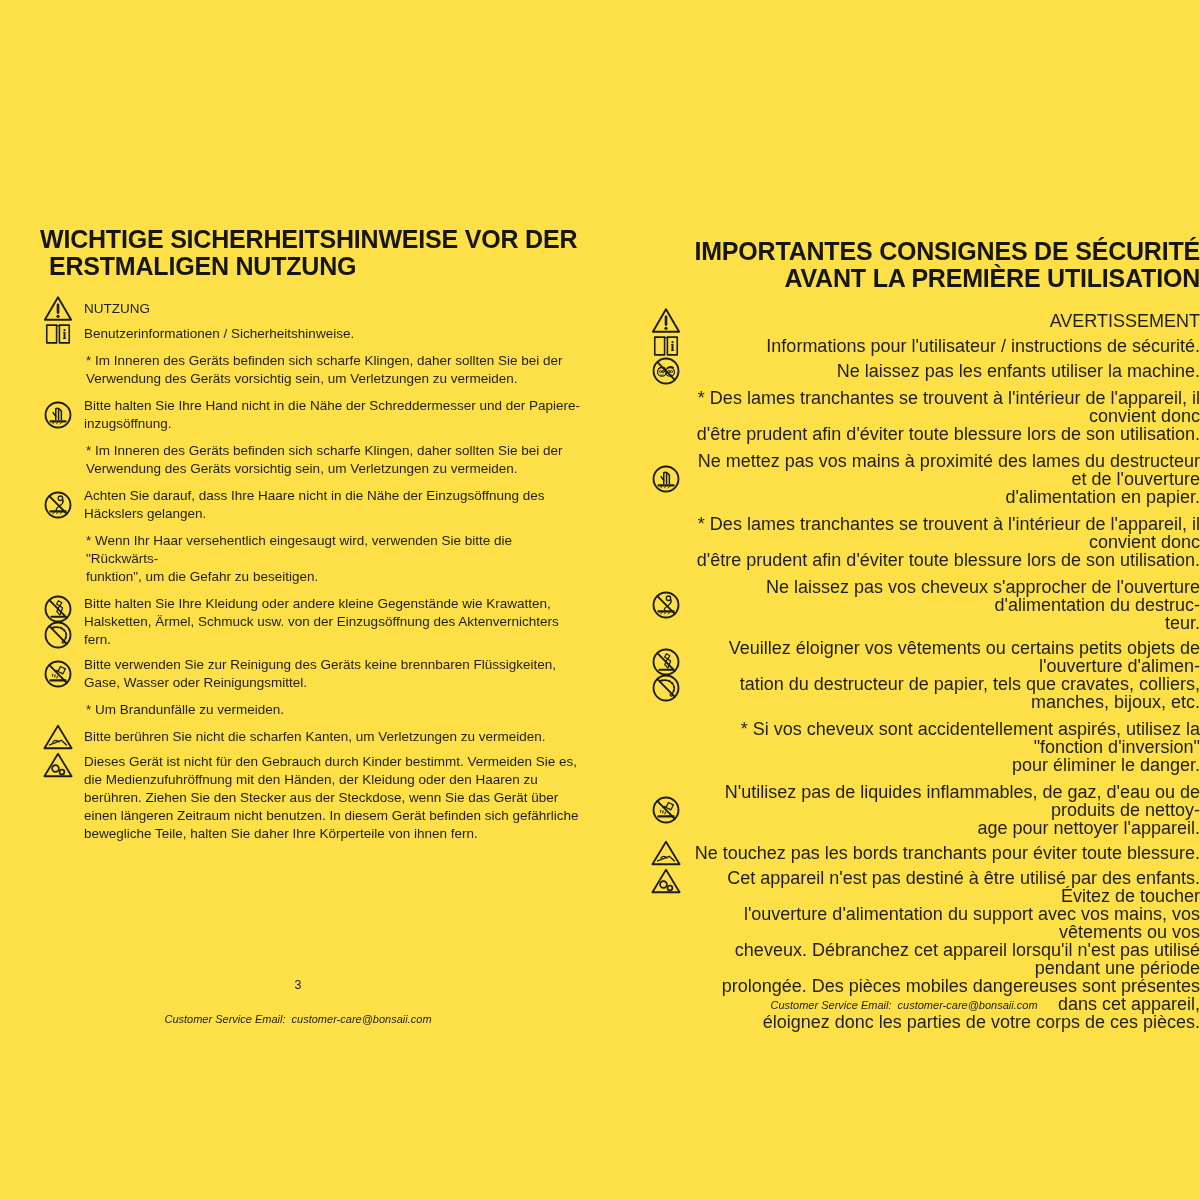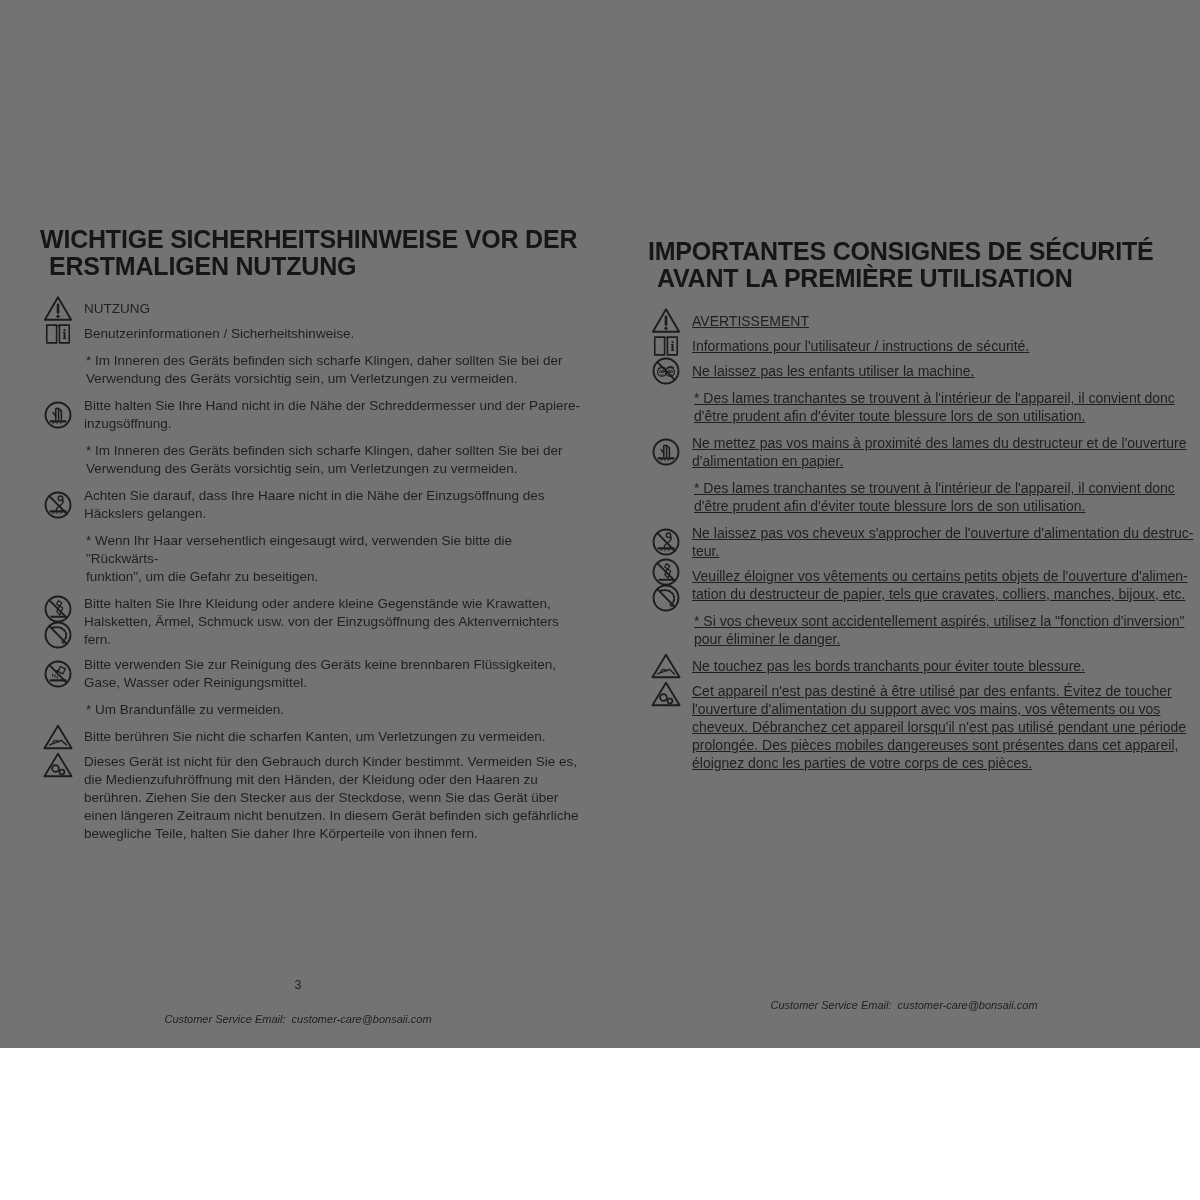--- a/index.html
+++ b/index.html
@@ -1,33 +1,33 @@
 <!DOCTYPE html>
 <html><head>
 <meta charset="utf-8">
 <style>
   html,body{margin:0;padding:0;background:#ffffff;}
   .page{
-    position:relative;width:1200px;height:1048px;background:#737373;
+    position:relative;width:1200px;height:1200px;background:#fde047;
     font-family:"Liberation Sans","DejaVu Sans",sans-serif;color:#222;
     overflow:hidden;
   }
   .col{position:absolute;}
   #col-left{left:40px;top:226px;width:548px;}
-  #col-right{left:648px;top:238px;width:552px;}
+  #col-right{left:648px;top:238px;width:552px;text-align:right;}
   .title{
     font-weight:bold;font-size:25px;line-height:27px;color:#161616;
     letter-spacing:-0.2px;white-space:nowrap;margin-bottom:20px;
   }
   .title .t2{padding-left:9px;}
   .row{
     position:relative;padding-left:44px;margin-bottom:7px;
     font-size:13.5px;line-height:18px;white-space:pre-line;color:#1f1f1f;
   }
-  #col-right .row{font-size:14px;text-decoration:underline;}
+  #col-right .row{font-size:18px;}
   .row.note{padding-left:46px;margin-top:9px;margin-bottom:9px;}
   .row .icons{
     position:absolute;left:0;top:50%;transform:translateY(-50%);
     width:36px;display:flex;flex-direction:column;align-items:center;
   }
   .row.top .icons{top:-3px;transform:none;}
   .ic{width:30px;height:30px;display:block;}
   .ic + .ic{margin-top:-4px;}
   .footer{position:absolute;text-align:center;color:#1f1f1f;}
   #footer-left{left:40px;top:978px;width:516px;}
@@ -214,20 +214,24 @@
 teur.</span></div>
       <div class="row"><span class="icons"><svg class="ic">
               <use href="#no-tie-icon"></use>
             </svg><svg class="ic">
               <use href="#no-necklace-icon"></use>
             </svg></span><span>Veuillez éloigner vos vêtements ou certains petits objets de l'ouverture d'alimen-
 tation du destructeur de papier, tels que cravates, colliers, manches, bijoux, etc.</span></div>
       <div class="row note"><span>* Si vos cheveux sont accidentellement aspirés, utilisez la "fonction d'inversion"
 pour éliminer le danger.</span></div>
       <div class="row"><span class="icons"><svg class="ic">
+              <use href="#no-flammable-liquid-icon"></use>
+            </svg></span><span>N'utilisez pas de liquides inflammables, de gaz, d'eau ou de produits de nettoy-
+age pour nettoyer l'appareil.</span></div>
+      <div class="row"><span class="icons"><svg class="ic">
               <use href="#sharp-edges-icon"></use>
             </svg></span><span>Ne touchez pas les bords tranchants pour éviter toute blessure.</span></div>
       <div class="row top"><span class="icons"><svg class="ic">
               <use href="#moving-parts-icon"></use>
             </svg></span><span>Cet appareil n'est pas destiné à être utilisé par des enfants. Évitez de toucher
 l'ouverture d'alimentation du support avec vos mains, vos vêtements ou vos
 cheveux. Débranchez cet appareil lorsqu'il n'est pas utilisé pendant une période
 prolongée. Des pièces mobiles dangereuses sont présentes dans cet appareil,
 éloignez donc les parties de votre corps de ces pièces.</span></div>
     </div>

